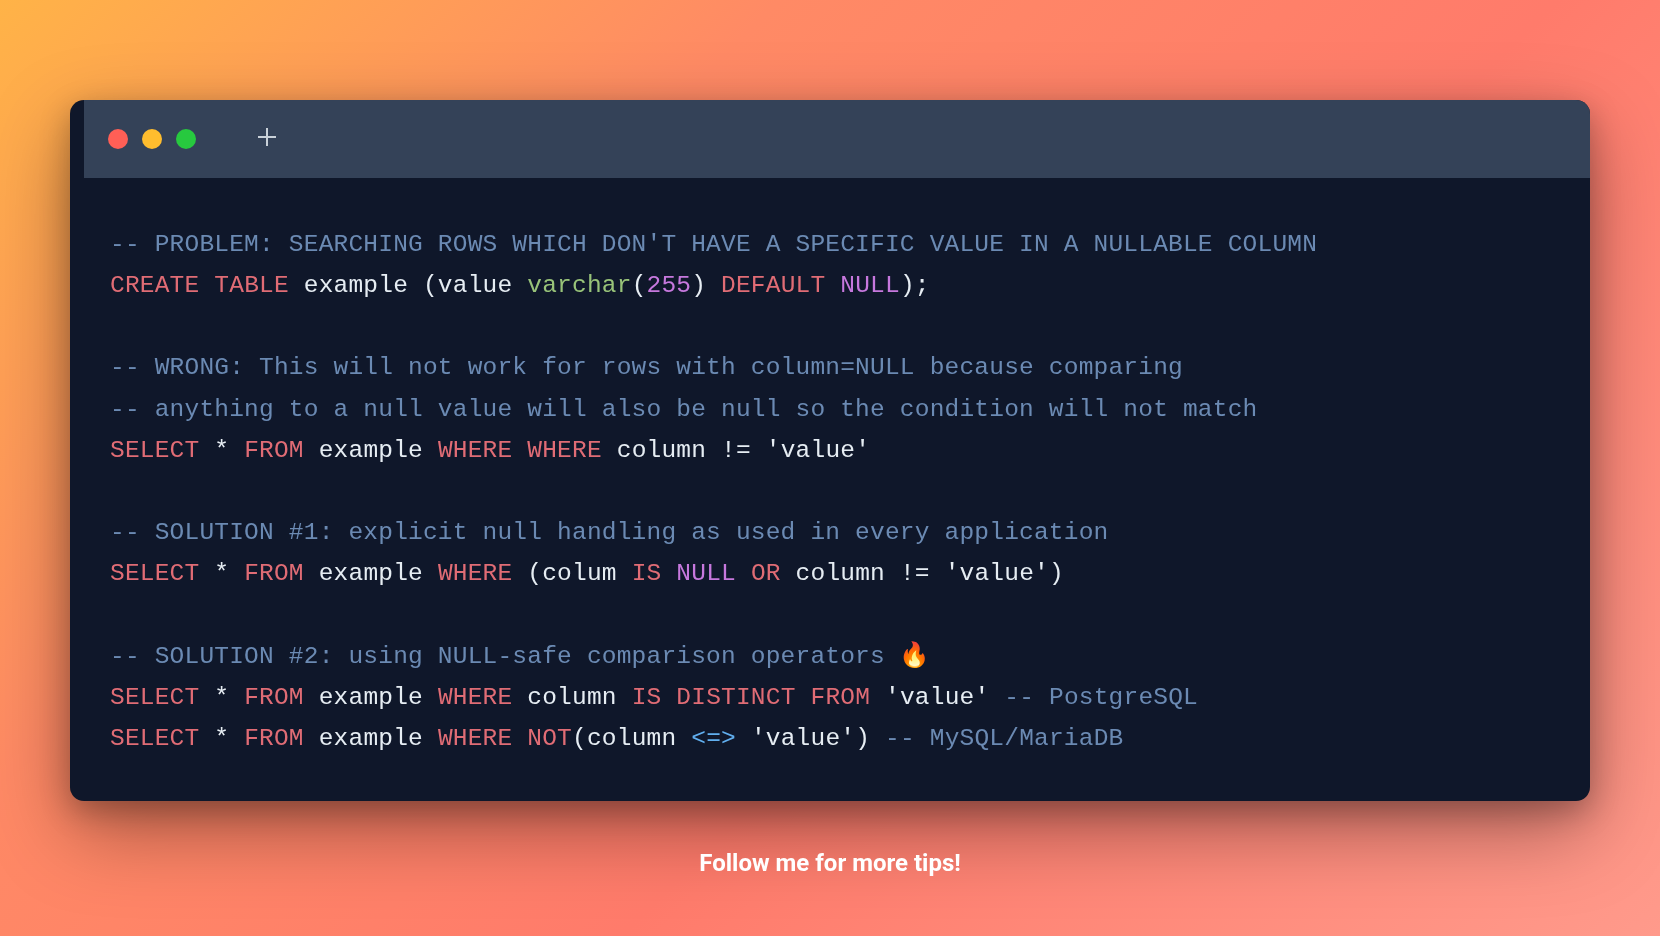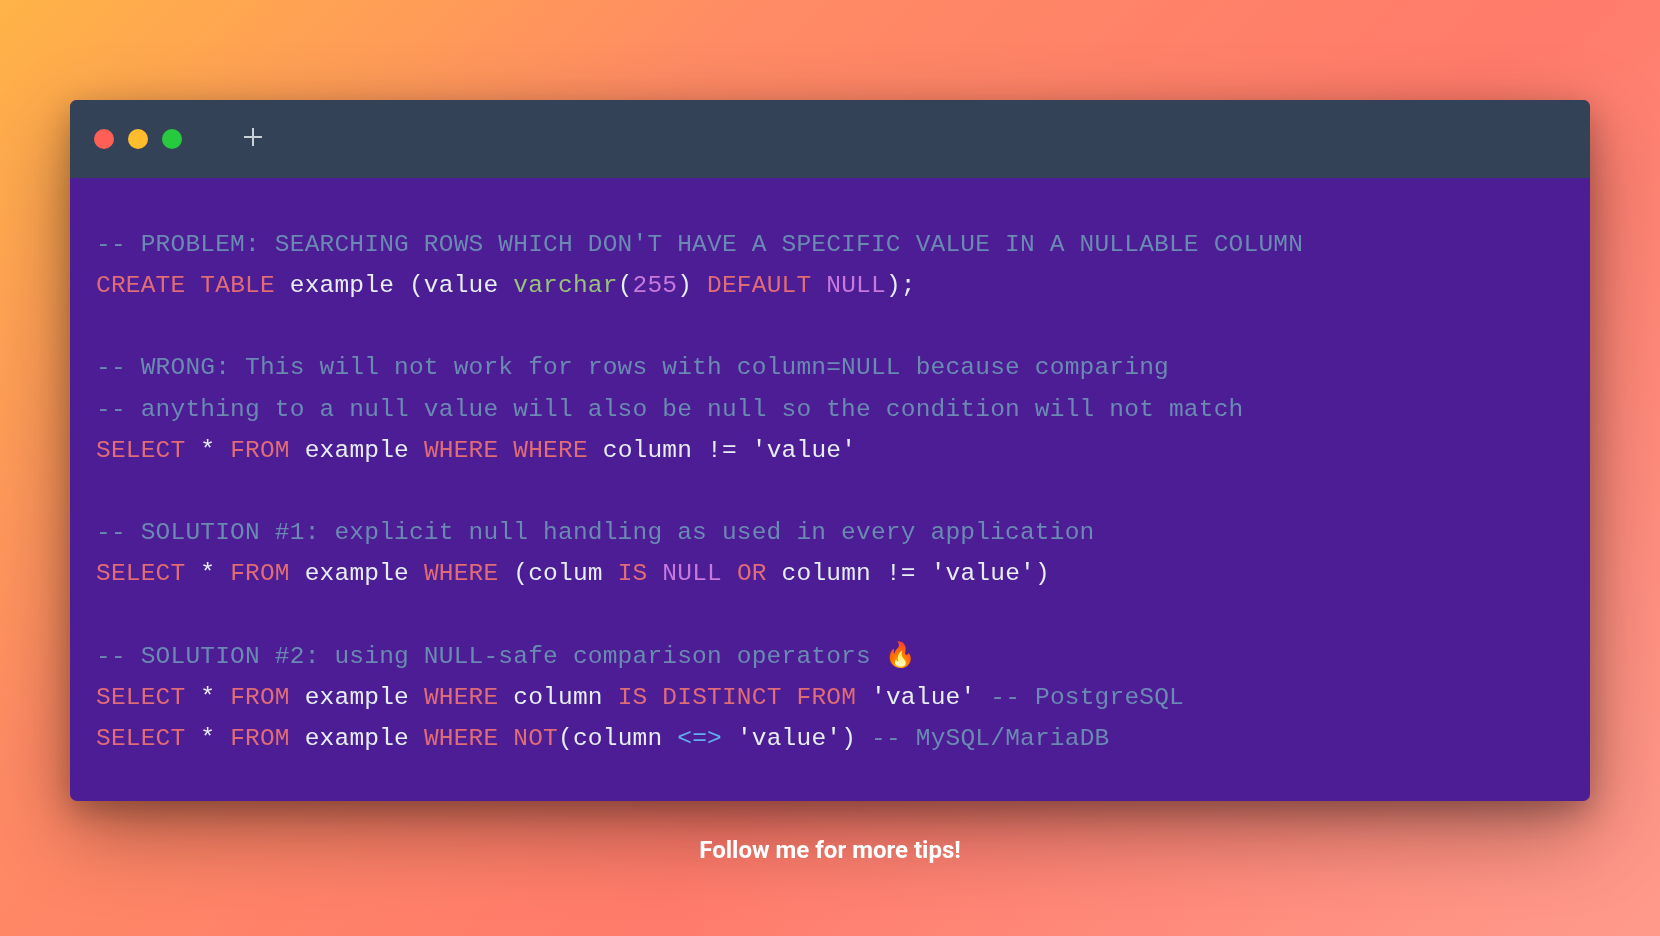--- a/index.html
+++ b/index.html
@@ -13,24 +13,25 @@
       background: linear-gradient(135deg, #ffb347 0%, #ff8a65 30%, #ff7b6b 60%, #ff9a8b 100%);
       display: flex;
       flex-direction: column;
       align-items: center;
       justify-content: flex-start;
       padding-top: 100px;
       font-family: -apple-system, BlinkMacSystemFont, "Segoe UI", Roboto, sans-serif;
     }
     .window {
       width: 1520px;
-      background: #4c1d95;
-      border-radius: 7px;
+      background: #0f172a;
+      border-radius: 14px;
       box-shadow: 0 30px 80px rgba(0,0,0,0.35), 0 10px 30px rgba(0,0,0,0.25);
       overflow: hidden;
+      padding-left: 14px;
     }
     .titlebar {
       height: 78px;
       background: #344258;
       display: flex;
       align-items: center;
       padding: 0 24px;
       gap: 60px;
     }
     .traffic-lights {
@@ -63,21 +64,21 @@
       letter-spacing: 0.2px;
     }
     .c-comment { color: #6b8ab3; }
     .c-keyword { color: #e06c75; }
     .c-type { color: #98c379; }
     .c-num { color: #c678dd; }
     .c-op { color: #61afef; }
     .c-null { color: #c678dd; }
     .c-str { color: #e6edf3; }
     .footer-text {
-      margin-top: 35px;
+      margin-top: 48px;
       color: #ffffff;
       font-size: 24px;
       font-weight: 700;
     }
   </style>
 </head>
 <body>
 
 <div class="window">
   <div class="titlebar">

